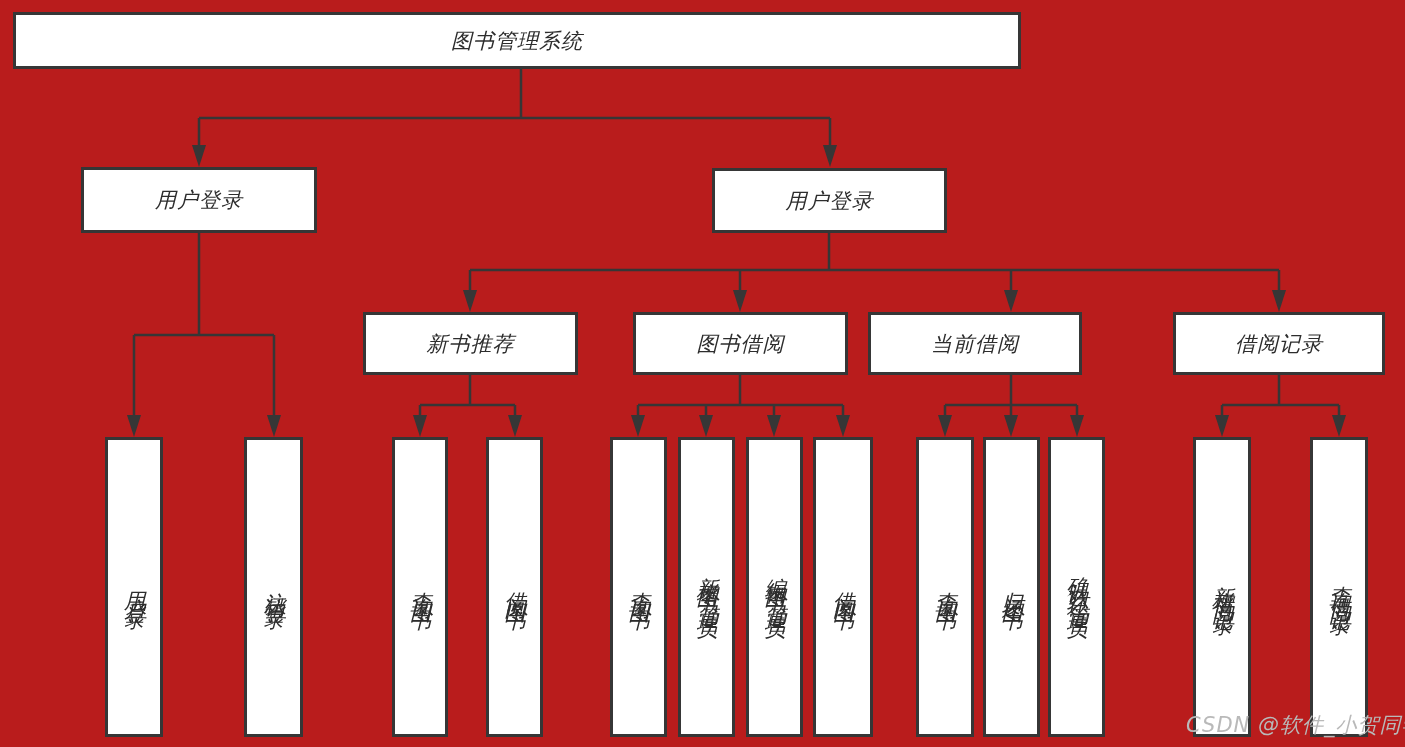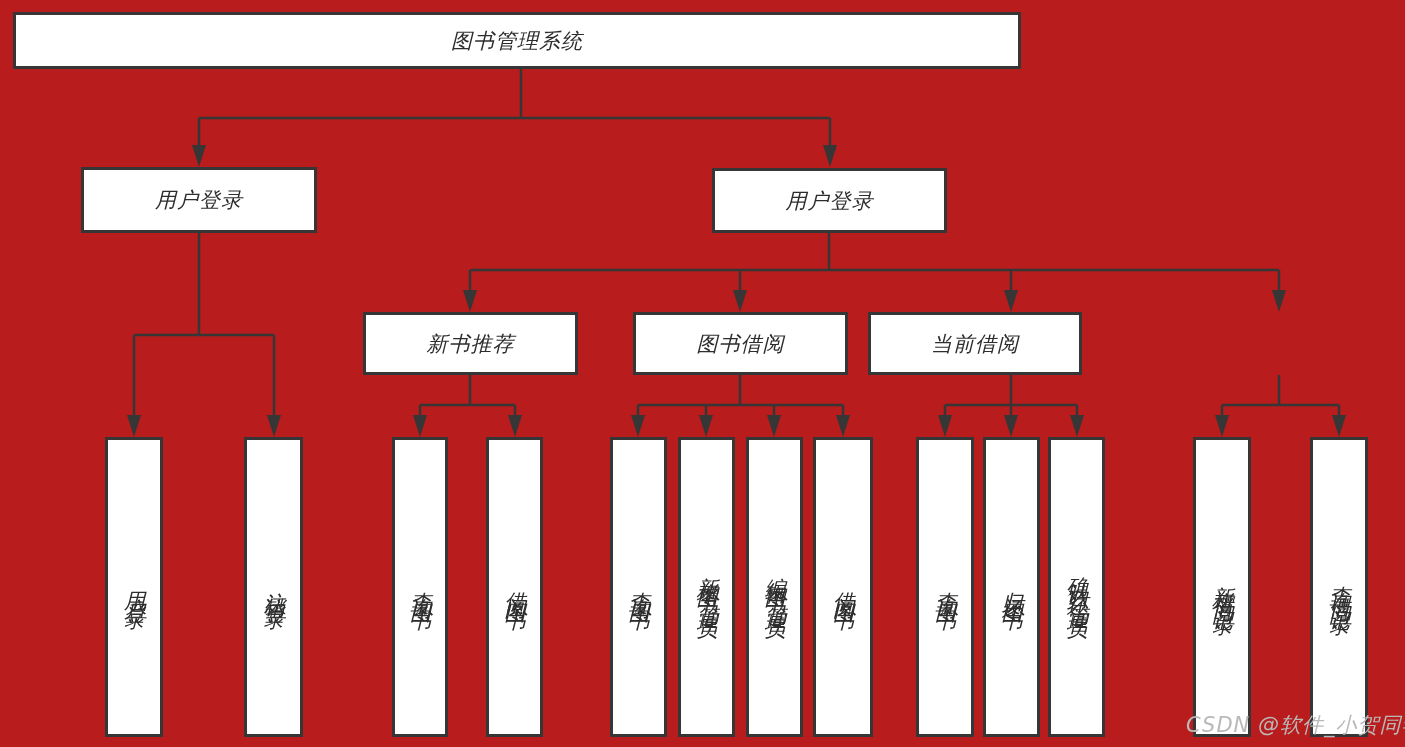--- a/index.html
+++ b/index.html
@@ -95,20 +95,21 @@
   </svg>
 
   <div class="node" style="left:13px; top:12px; width:1008px; height:57px;">图书管理系统</div>
 
   <div class="node" style="left:81px; top:167px; width:236px; height:66px;">用户登录</div>
   <div class="node" style="left:712px; top:168px; width:235px; height:65px;">用户登录</div>
 
   <div class="node" style="left:633px; top:312px; width:215px; height:63px;">图书借阅</div>
   <div class="node" style="left:363px; top:312px; width:215px; height:63px;">新书推荐</div>
   <div class="node" style="left:868px; top:312px; width:214px; height:63px;">当前借阅</div>
+  <div class="node" style="left:1173px; top:312px; width:212px; height:63px;">借阅记录</div>
 
   <div class="node leaf" style="left:105px; top:437px; width:58px; height:300px;">用户登录</div>
   <div class="node leaf" style="left:244px; top:437px; width:59px; height:300px;">注销登录</div>
 
   <div class="node leaf" style="left:392px; top:437px; width:56px; height:300px;">查询图书</div>
   <div class="node leaf" style="left:486px; top:437px; width:57px; height:300px;">借阅图书</div>
 
   <div class="node leaf" style="left:610px; top:437px; width:57px; height:300px;">查询图书</div>
   <div class="node leaf" style="left:678px; top:437px; width:57px; height:300px;">新增图书（管理员）</div>
   <div class="node leaf" style="left:746px; top:437px; width:57px; height:300px;">编辑图书（管理员）</div>

